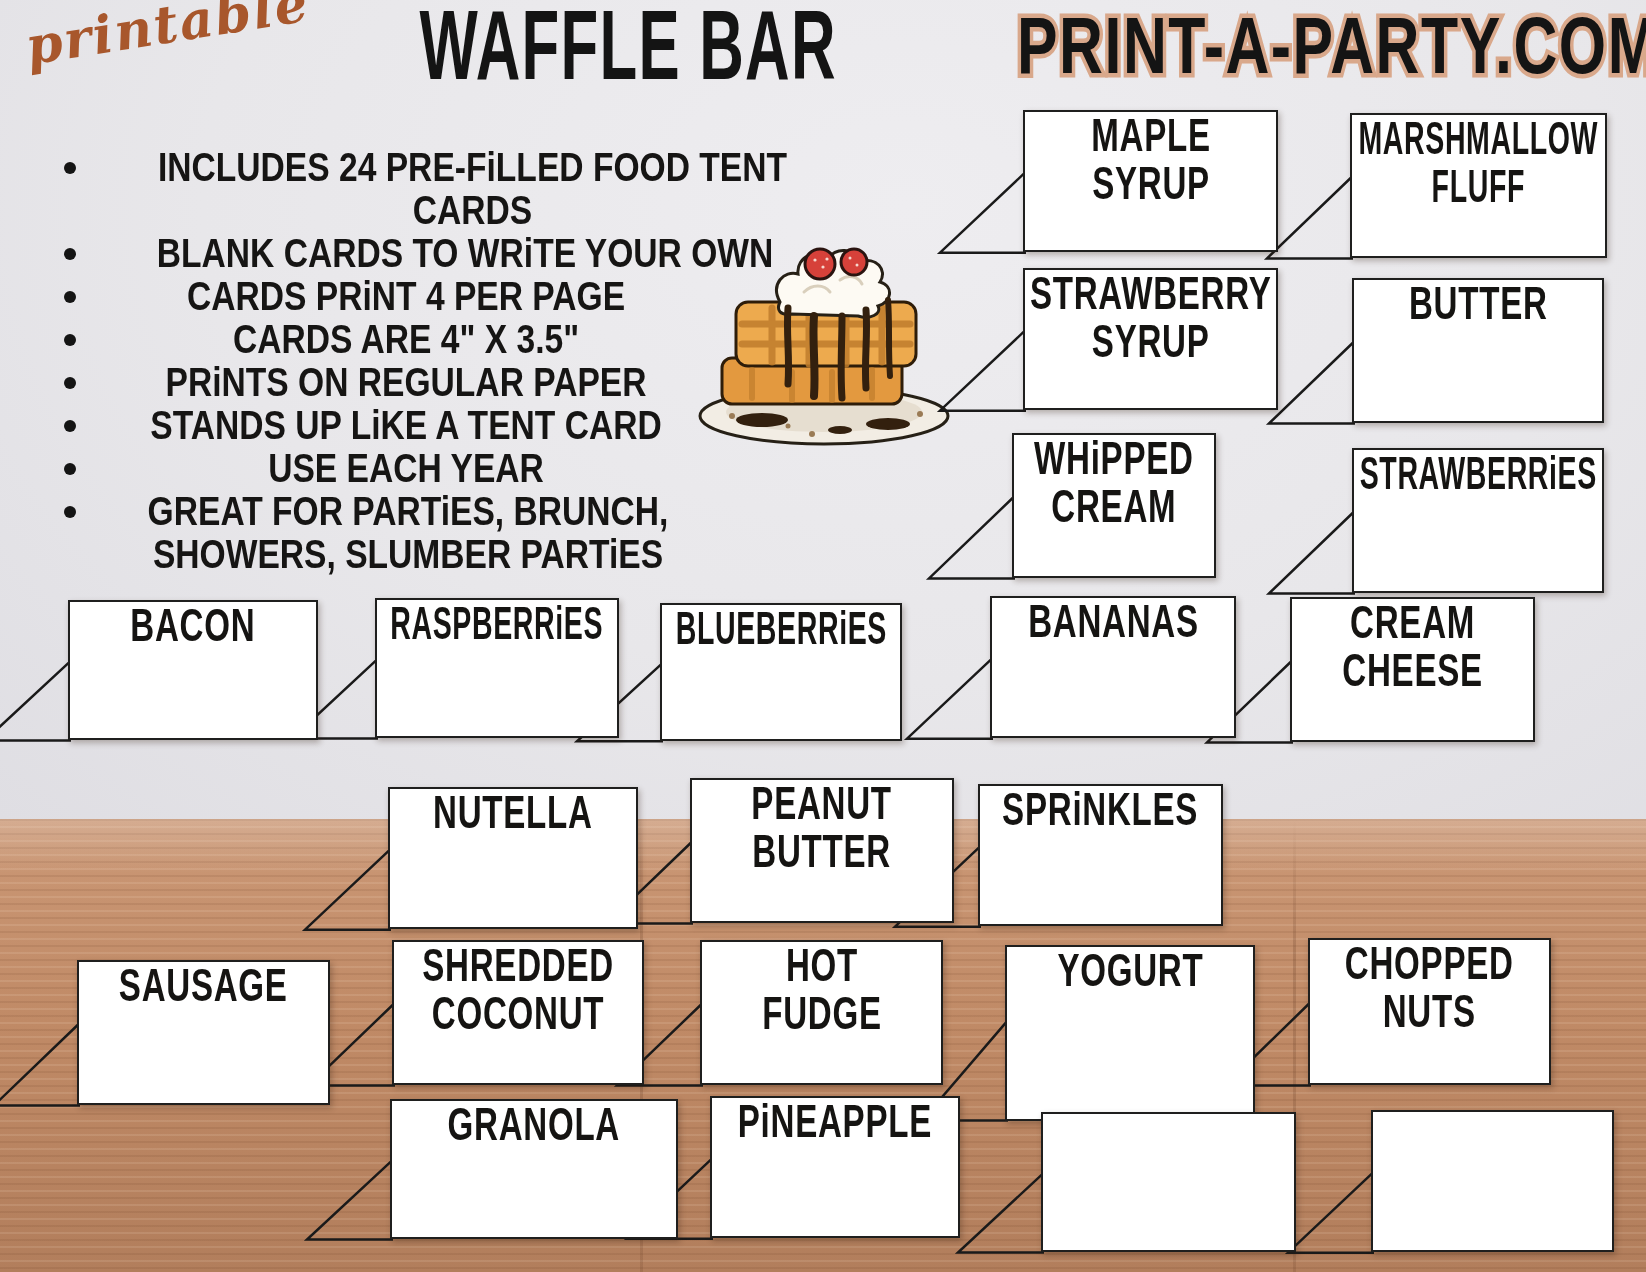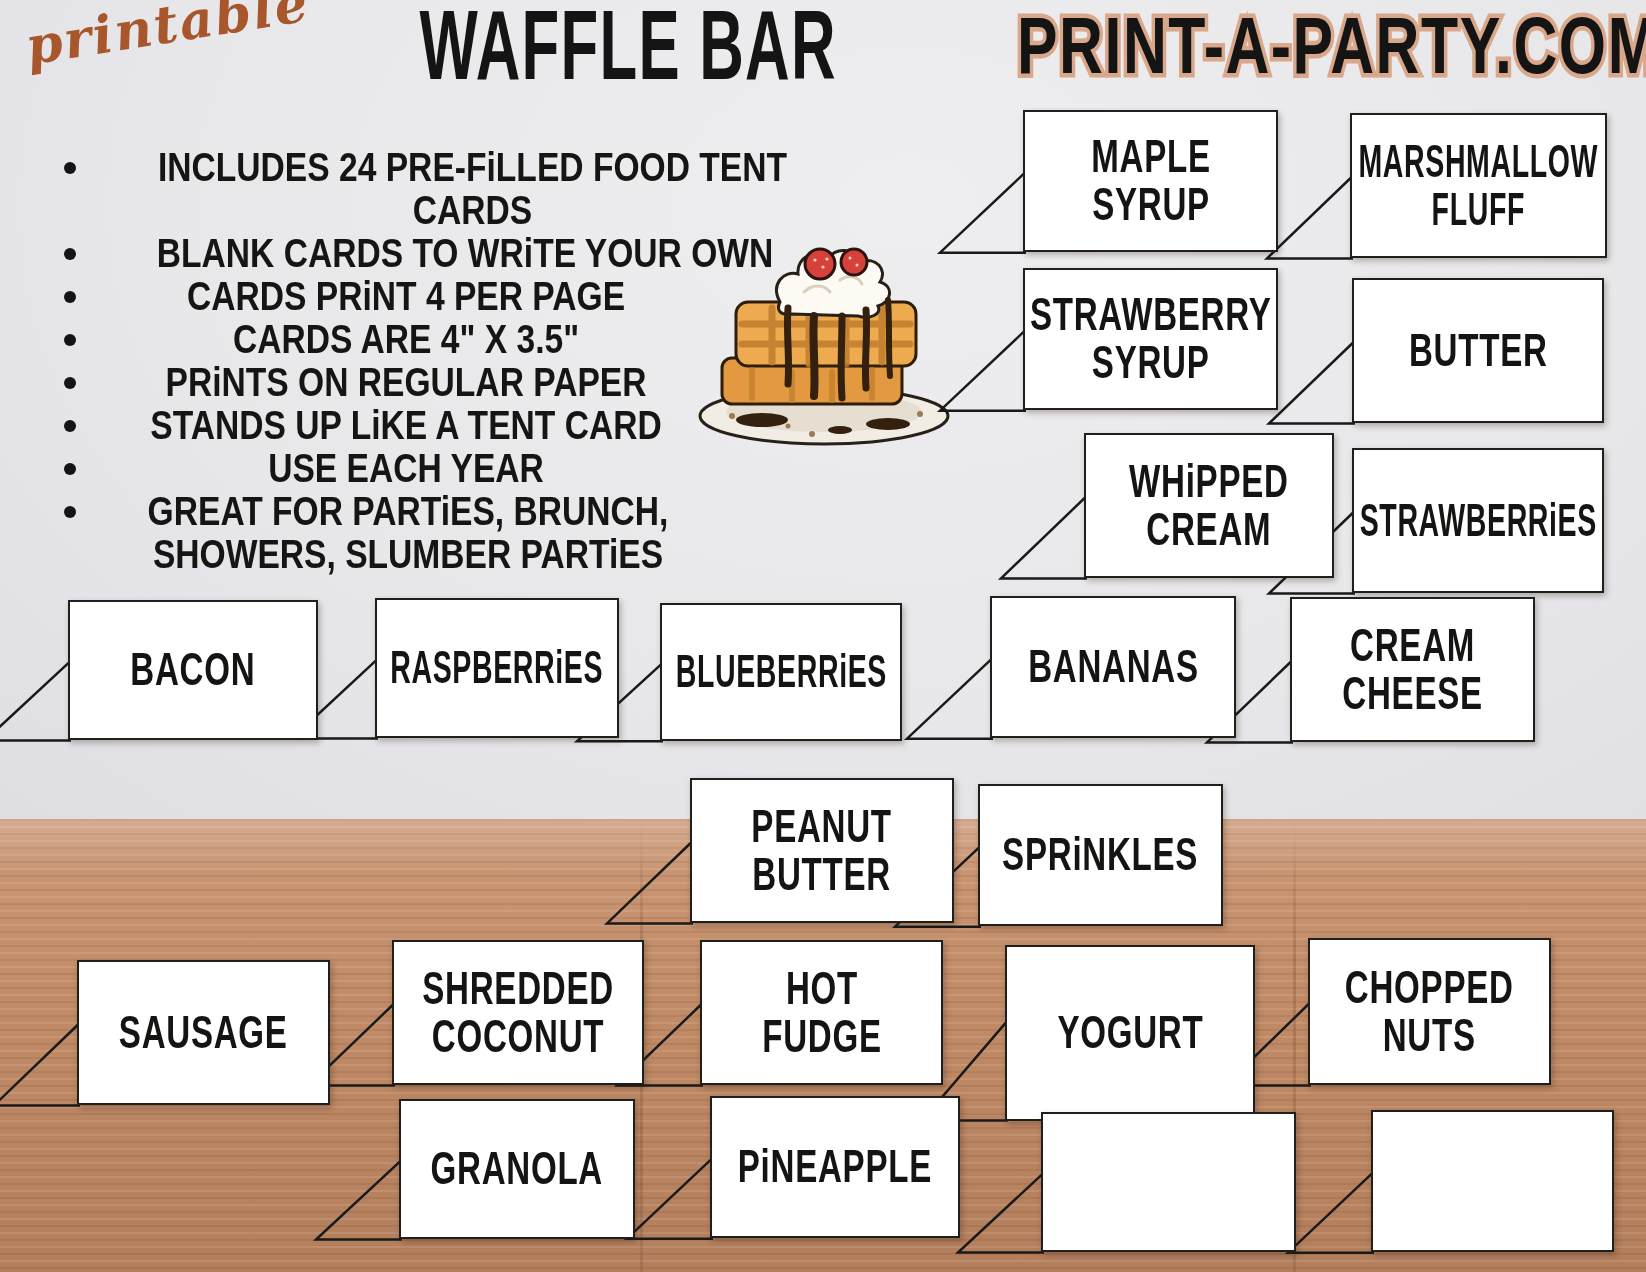--- a/index.html
+++ b/index.html
@@ -38,21 +38,21 @@
   .dot{flex:0 0 52px;display:block;position:relative;height:43px;}
   .dot::after{content:"";position:absolute;left:18px;top:16px;width:12px;height:12px;
         border-radius:50%;background:#141414;}
   .feature-text{flex:1;text-align:center;font-weight:700;font-size:40px;line-height:43px;
         color:#161514;white-space:pre;transform:scaleX(.84);transform-origin:center;letter-spacing:0;}
   
   .card{position:absolute;}
   .flap{position:absolute;left:-87px;bottom:-3px;width:92px;height:60%;overflow:visible;z-index:0;}
   .flap path{fill:none;stroke:#1a1a1a;stroke-width:2.5;vector-effect:non-scaling-stroke;}
   .face{position:absolute;inset:0;background:#ffffff;border:2.5px solid #1f1f1e;box-sizing:border-box;
-        box-shadow:2px 3px 6px rgba(50,30,18,.30);display:flex;align-items:center;justify-content:center;
+        box-shadow:2px 3px 6px rgba(50,30,18,.30);display:flex;align-items:flex-start;justify-content:center;
         z-index:1;}
   .label{font-weight:700;font-size:46px;line-height:1.04;color:#151412;text-align:center;
         white-space:pre;letter-spacing:1px;transform:scaleX(.72);transform-origin:center;}
   .tight .label{transform:scaleX(.62);}
   
   .waffle{position:absolute;left:692px;top:238px;width:268px;height:210px;}
 </style>
 </head>
 <body>
 
@@ -189,21 +189,21 @@
       </div>
   </div>
   <div class="card" style="left:1352px;top:278px;width:252px;height:145px">
     <svg class="flap" viewBox="0 0 92 100" preserveAspectRatio="none">
         <path d="M90 2 L4 97 L90 97"></path>
       </svg>
     <div class="face">
         <div class="label">BUTTER</div>
       </div>
   </div>
-  <div class="card" style="left:1084px;top:433px;width:250px;height:145px">
+  <div class="card" style="left:1012px;top:433px;width:204px;height:145px">
     <svg class="flap" viewBox="0 0 92 100" preserveAspectRatio="none">
         <path d="M90 2 L4 97 L90 97"></path>
       </svg>
     <div class="face">
         <div class="label">WHiPPED
 CREAM</div>
       </div>
   </div>
   <div class="card tight" style="left:1352px;top:448px;width:252px;height:145px">
     <svg class="flap" viewBox="0 0 92 100" preserveAspectRatio="none">
@@ -249,20 +249,28 @@
   <div class="card" style="left:1290px;top:597px;width:245px;height:145px">
     <svg class="flap" viewBox="0 0 92 100" preserveAspectRatio="none">
         <path d="M90 2 L4 97 L90 97"></path>
       </svg>
     <div class="face">
         <div class="label">CREAM
 CHEESE</div>
       </div>
   </div>
 
+  <div class="card" style="left:388px;top:787px;width:250px;height:142px">
+    <svg class="flap" viewBox="0 0 92 100" preserveAspectRatio="none">
+        <path d="M90 2 L4 97 L90 97"></path>
+      </svg>
+    <div class="face">
+        <div class="label">NUTELLA</div>
+      </div>
+  </div>
   <div class="card" style="left:690px;top:778px;width:264px;height:145px">
     <svg class="flap" viewBox="0 0 92 100" preserveAspectRatio="none">
         <path d="M90 2 L4 97 L90 97"></path>
       </svg>
     <div class="face">
         <div class="label">PEANUT
 BUTTER</div>
       </div>
   </div>
   <div class="card" style="left:978px;top:784px;width:245px;height:142px">
@@ -311,21 +319,21 @@
   <div class="card" style="left:1308px;top:938px;width:243px;height:147px">
     <svg class="flap" viewBox="0 0 92 100" preserveAspectRatio="none">
         <path d="M90 2 L4 97 L90 97"></path>
       </svg>
     <div class="face">
         <div class="label">CHOPPED
 NUTS</div>
       </div>
   </div>
 
-  <div class="card" style="left:399px;top:1099px;width:236px;height:140px">
+  <div class="card" style="left:390px;top:1099px;width:288px;height:140px">
     <svg class="flap" viewBox="0 0 92 100" preserveAspectRatio="none">
         <path d="M90 2 L4 97 L90 97"></path>
       </svg>
     <div class="face">
         <div class="label">GRANOLA</div>
       </div>
   </div>
   <div class="card" style="left:710px;top:1096px;width:250px;height:142px">
     <svg class="flap" viewBox="0 0 92 100" preserveAspectRatio="none">
         <path d="M90 2 L4 97 L90 97"></path>

